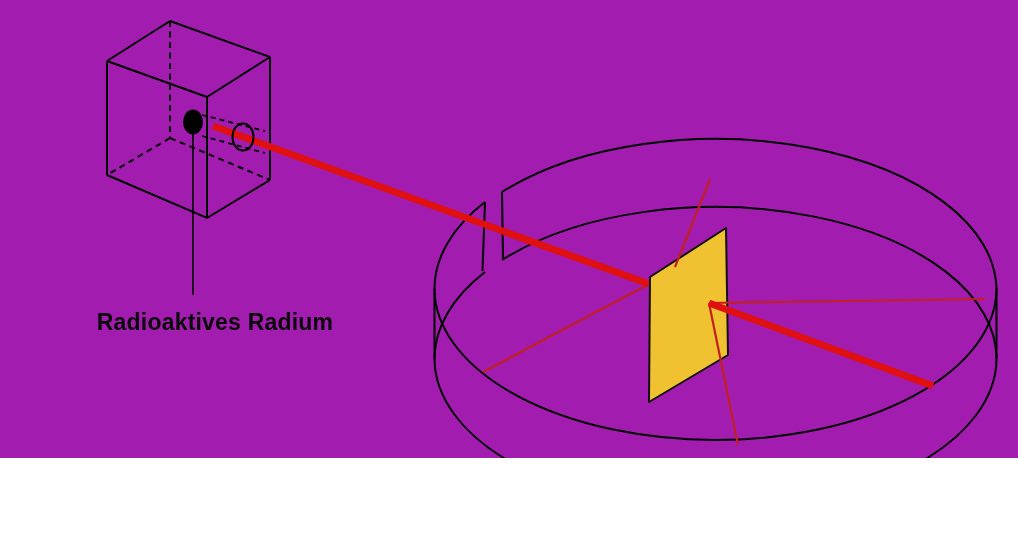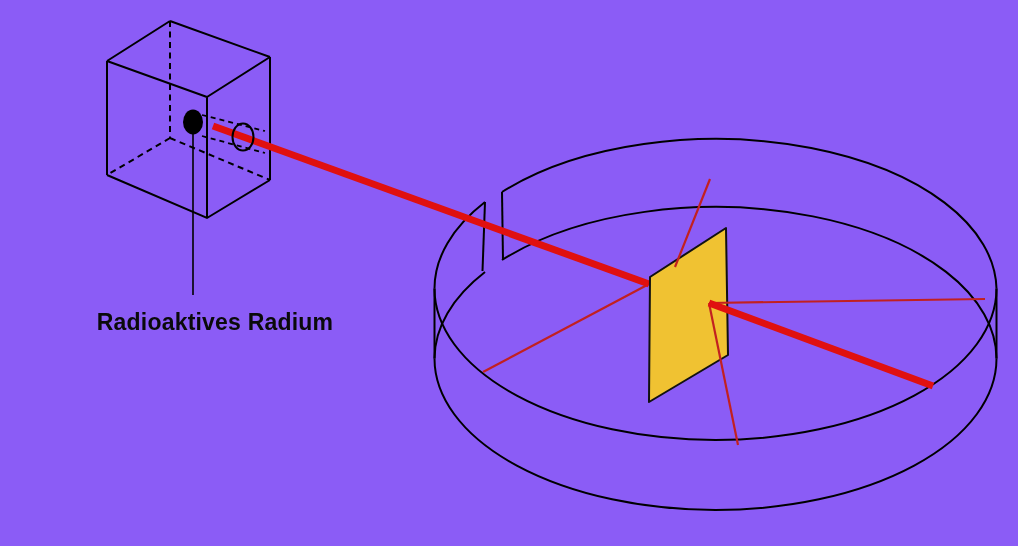--- a/index.html
+++ b/index.html
@@ -1,21 +1,21 @@
 <!DOCTYPE html>
 <html><head>
 <meta charset="utf-8">
 <style>
   html, body { margin: 0; padding: 0; }
   body { background: #ffffff; font-family: "Liberation Sans", sans-serif; }
   .stage {
     position: relative;
     width: 1018px;
-    height: 546px;
-    background: #8b5cf6;
+    height: 458px;
+    background: #a21caf;
     overflow: hidden;
   }
   .stage svg { position: absolute; left: 0; top: 0; }
   .ink { stroke: #000000; fill: none; stroke-width: 2; }
   .ink-dash { stroke: #000000; fill: none; stroke-width: 2; stroke-dasharray: 6 4.5; }
   .bore-dash { stroke: #000000; fill: none; stroke-width: 1.8; stroke-dasharray: 5 4; }
   .thin-ray { fill: none; stroke-width: 2.2; stroke-linecap: butt; }
   .thick-beam { fill: none; stroke-width: 7; stroke-linecap: butt; }
   .pointer { stroke: #000000; stroke-width: 1.6; fill: none; }
   .source-label {

